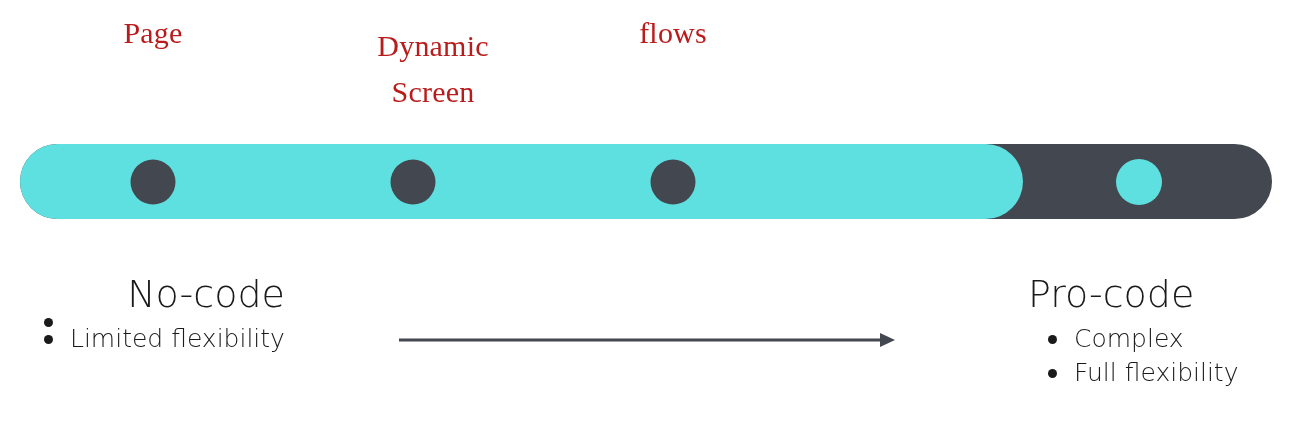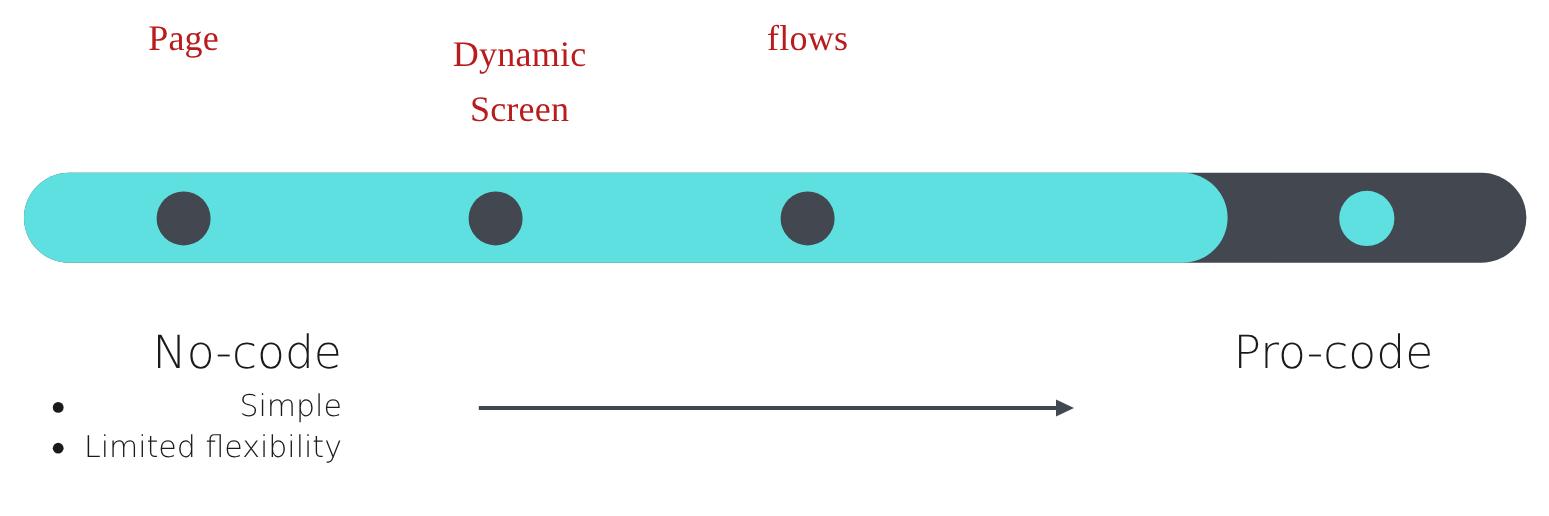--- a/index.html
+++ b/index.html
@@ -151,31 +151,40 @@
     <div class="node node-dark" style="left:393px; top:37.5px;"></div>
     <div class="node node-dark" style="left:653px; top:37.5px;"></div>
     <div class="node node-light" style="left:1119px; top:37.5px;"></div>
   </div>
 
   <div class="block block-left">
     <div class="block-heading">No-code</div>
     <ul class="bullets">
       <li>
         <span class="dot"></span>
-        <span>Simple</span>
       </li>
       <li>
         <span class="dot"></span>
         <span>Limited flexibility</span>
       </li>
     </ul>
   </div>
 
   <div class="block block-right">
     <div class="block-heading">Pro-code</div>
+    <ul class="bullets">
+      <li>
+        <span class="dot"></span>
+        <span>Complex</span>
+      </li>
+      <li>
+        <span class="dot"></span>
+        <span>Full flexibility</span>
+      </li>
+    </ul>
   </div>
 
   <div class="arrow">
     <svg width="500" height="28" viewBox="0 0 500 28">
       <line x1="1" y1="14" x2="484" y2="14" stroke="#424750" stroke-width="3.2"></line>
       <polygon points="482,7 497,14 482,21" fill="#424750"></polygon>
     </svg>
   </div>
 
 </div>

